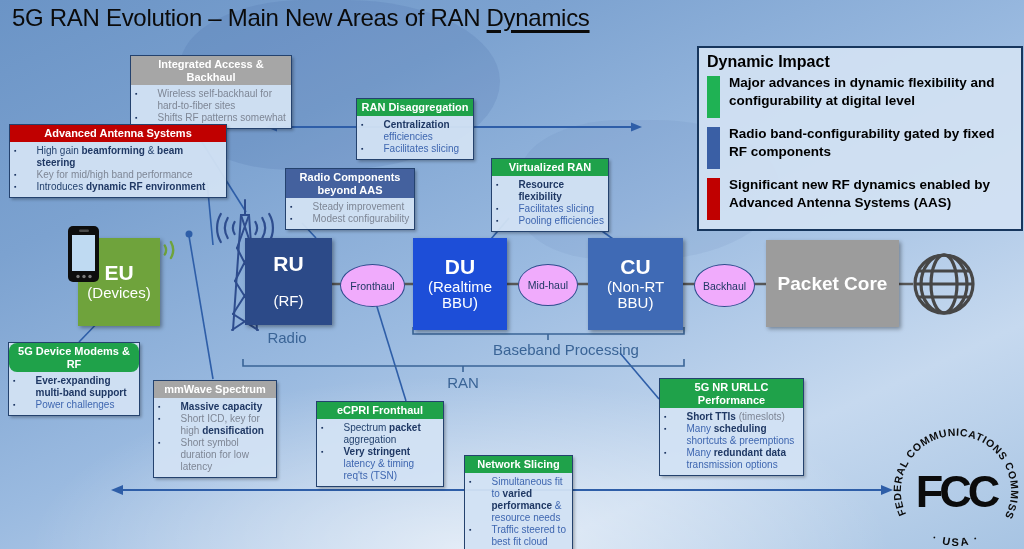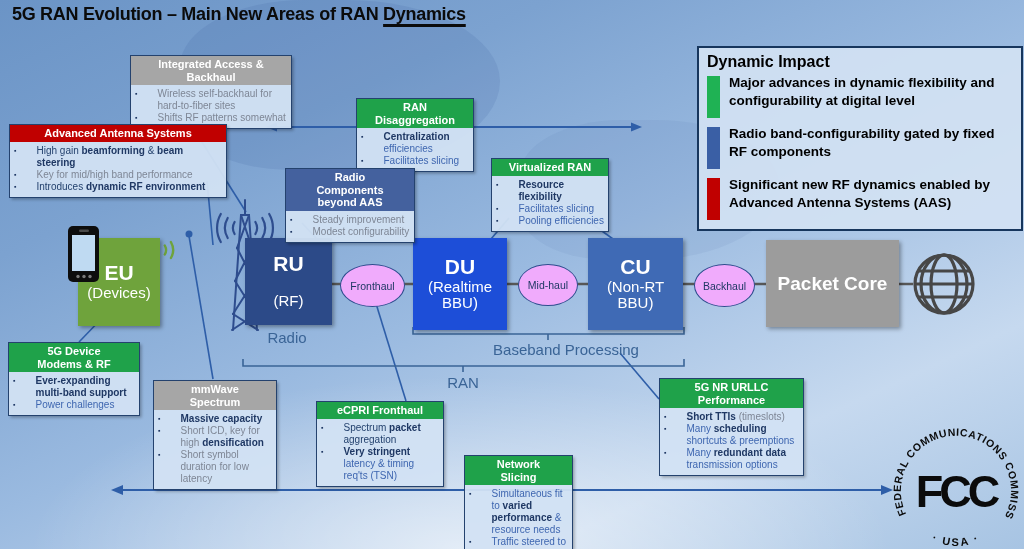--- a/index.html
+++ b/index.html
@@ -4,32 +4,32 @@
 <style>
   html,body{margin:0;padding:0;}
   body{
     width:1024px;height:549px;position:relative;overflow:hidden;
     font-family:"Liberation Sans",sans-serif;
     background:linear-gradient(155deg,#6B94C6 0%,#7CA2D0 25%,#9ABAE0 50%,#C6D9EF 78%,#A7C4E3 100%);
   }
   .bgglow{position:absolute;inset:0;z-index:0;
     background:radial-gradient(ellipse 60% 45% at 45% 100%, rgba(255,255,255,.55), rgba(255,255,255,0) 70%);}
   .bgblob{position:absolute;z-index:0;background:rgba(46,86,150,.12);border-radius:45% 55% 60% 40%;}
-  .title{position:absolute;left:12px;top:4px;z-index:3;font-size:18px;font-weight:bold;color:#0b0b0b;letter-spacing:-.3px;white-space:nowrap;}
+  .title{position:absolute;left:12px;top:4px;z-index:3;font-size:24px;font-weight:normal;color:#0b0b0b;letter-spacing:-.3px;white-space:nowrap;}
   .title .u{text-decoration:underline;text-decoration-thickness:3px;text-underline-offset:4px;}
 
   .legend{position:absolute;left:697px;top:46px;width:306px;z-index:3;
     border:2.5px solid #17365D;background:rgba(210,226,243,.92);padding:5px 8px 2px;}
   .legend .ltitle{font-size:16px;font-weight:bold;color:#000;margin-bottom:3px;}
   .lrow{display:flex;gap:9px;margin-bottom:7px;justify-content:space-between;}
   .lbar{width:13px;height:42px;flex:0 0 auto;margin-top:2px;}
   .ltext{font-size:13.5px;font-weight:bold;color:#000;line-height:1.3;}
 
   .callout{position:absolute;z-index:3;border:1.5px solid #24426E;background:rgba(210,226,243,.95);box-shadow:1.5px 1.5px 3px rgba(0,0,0,.3);}
-  .callout .hd{color:#fff;font-weight:bold;font-size:11px;text-align:center;padding:2px 15px;line-height:1.15;}
+  .callout .hd{color:#fff;font-weight:bold;font-size:11px;text-align:center;padding:2px 3px;line-height:1.15;}
   .callout .bd{padding:3px 4px 4px;}
   .bullet{display:flex;gap:20px;font-size:10px;line-height:1.2;}
   .sq{font-size:7px;line-height:12px;color:#1F3864;flex:0 0 auto;}
   .k-bold{font-weight:bold;color:#1F3864}
   .k-dark{color:#24426E}
   .k-blue{color:#3E66B0}
   .k-gray{color:#7E8695}
 
   .node{position:absolute;z-index:2;display:flex;flex-direction:column;align-items:center;justify-content:center;
     color:#fff;text-align:center;box-shadow:2px 2px 4px rgba(0,0,0,.35);}
@@ -201,21 +201,21 @@
         <span class="sq">▪</span>
         <span class="bt"><span class="k-blue">Facilitates slicing</span></span>
       </div>
       <div class="bullet">
         <span class="sq">▪</span>
         <span class="bt"><span class="k-blue">Pooling efficiencies</span></span>
       </div>
     </div>
 </div>
 <div class="callout" style="left:8px;top:342px;width:130px;">
-  <div class="hd" style="background: rgb(31, 162, 74);">5G Device Modems &amp; RF</div>
+  <div class="hd" style="background: rgb(31, 162, 74); border-radius: 8px;">5G Device Modems &amp; RF</div>
   <div class="bd">
       <div class="bullet">
         <span class="sq">▪</span>
         <span class="bt"><span class="k-bold">Ever-expanding multi-band support</span></span>
       </div>
       <div class="bullet">
         <span class="sq">▪</span>
         <span class="bt"><span class="k-blue">Power challenges</span></span>
       </div>
     </div>

